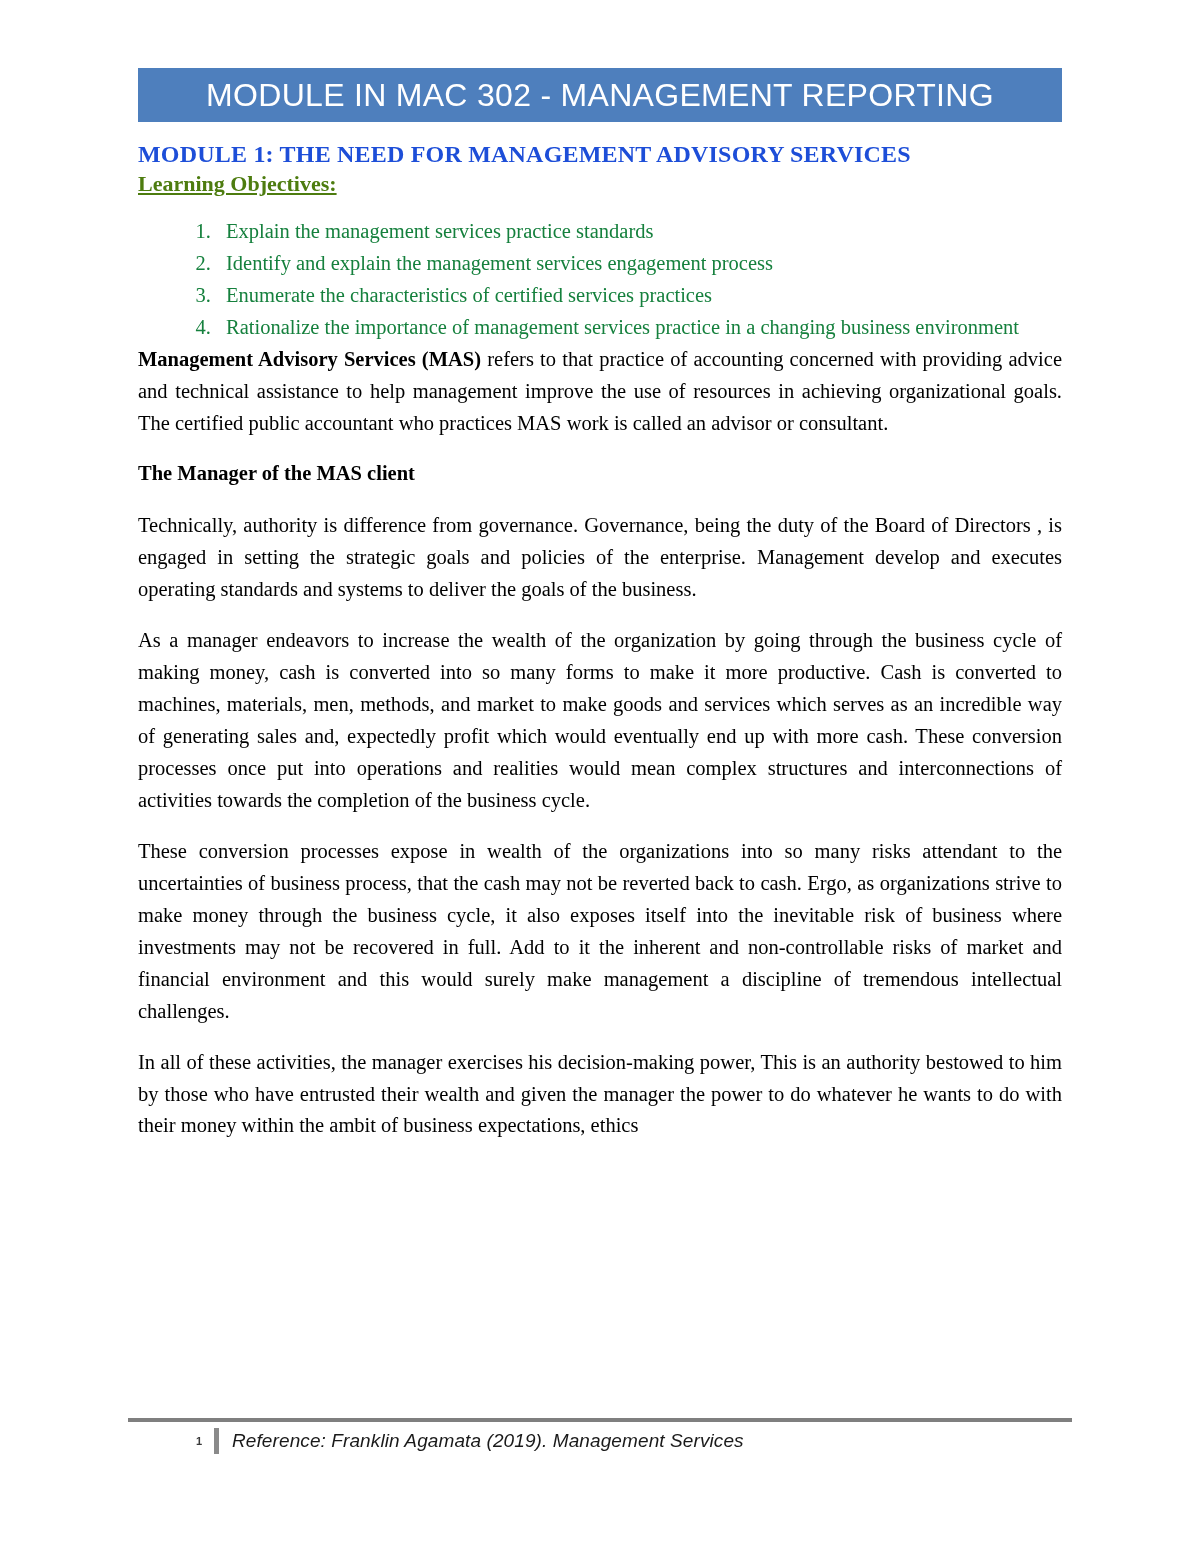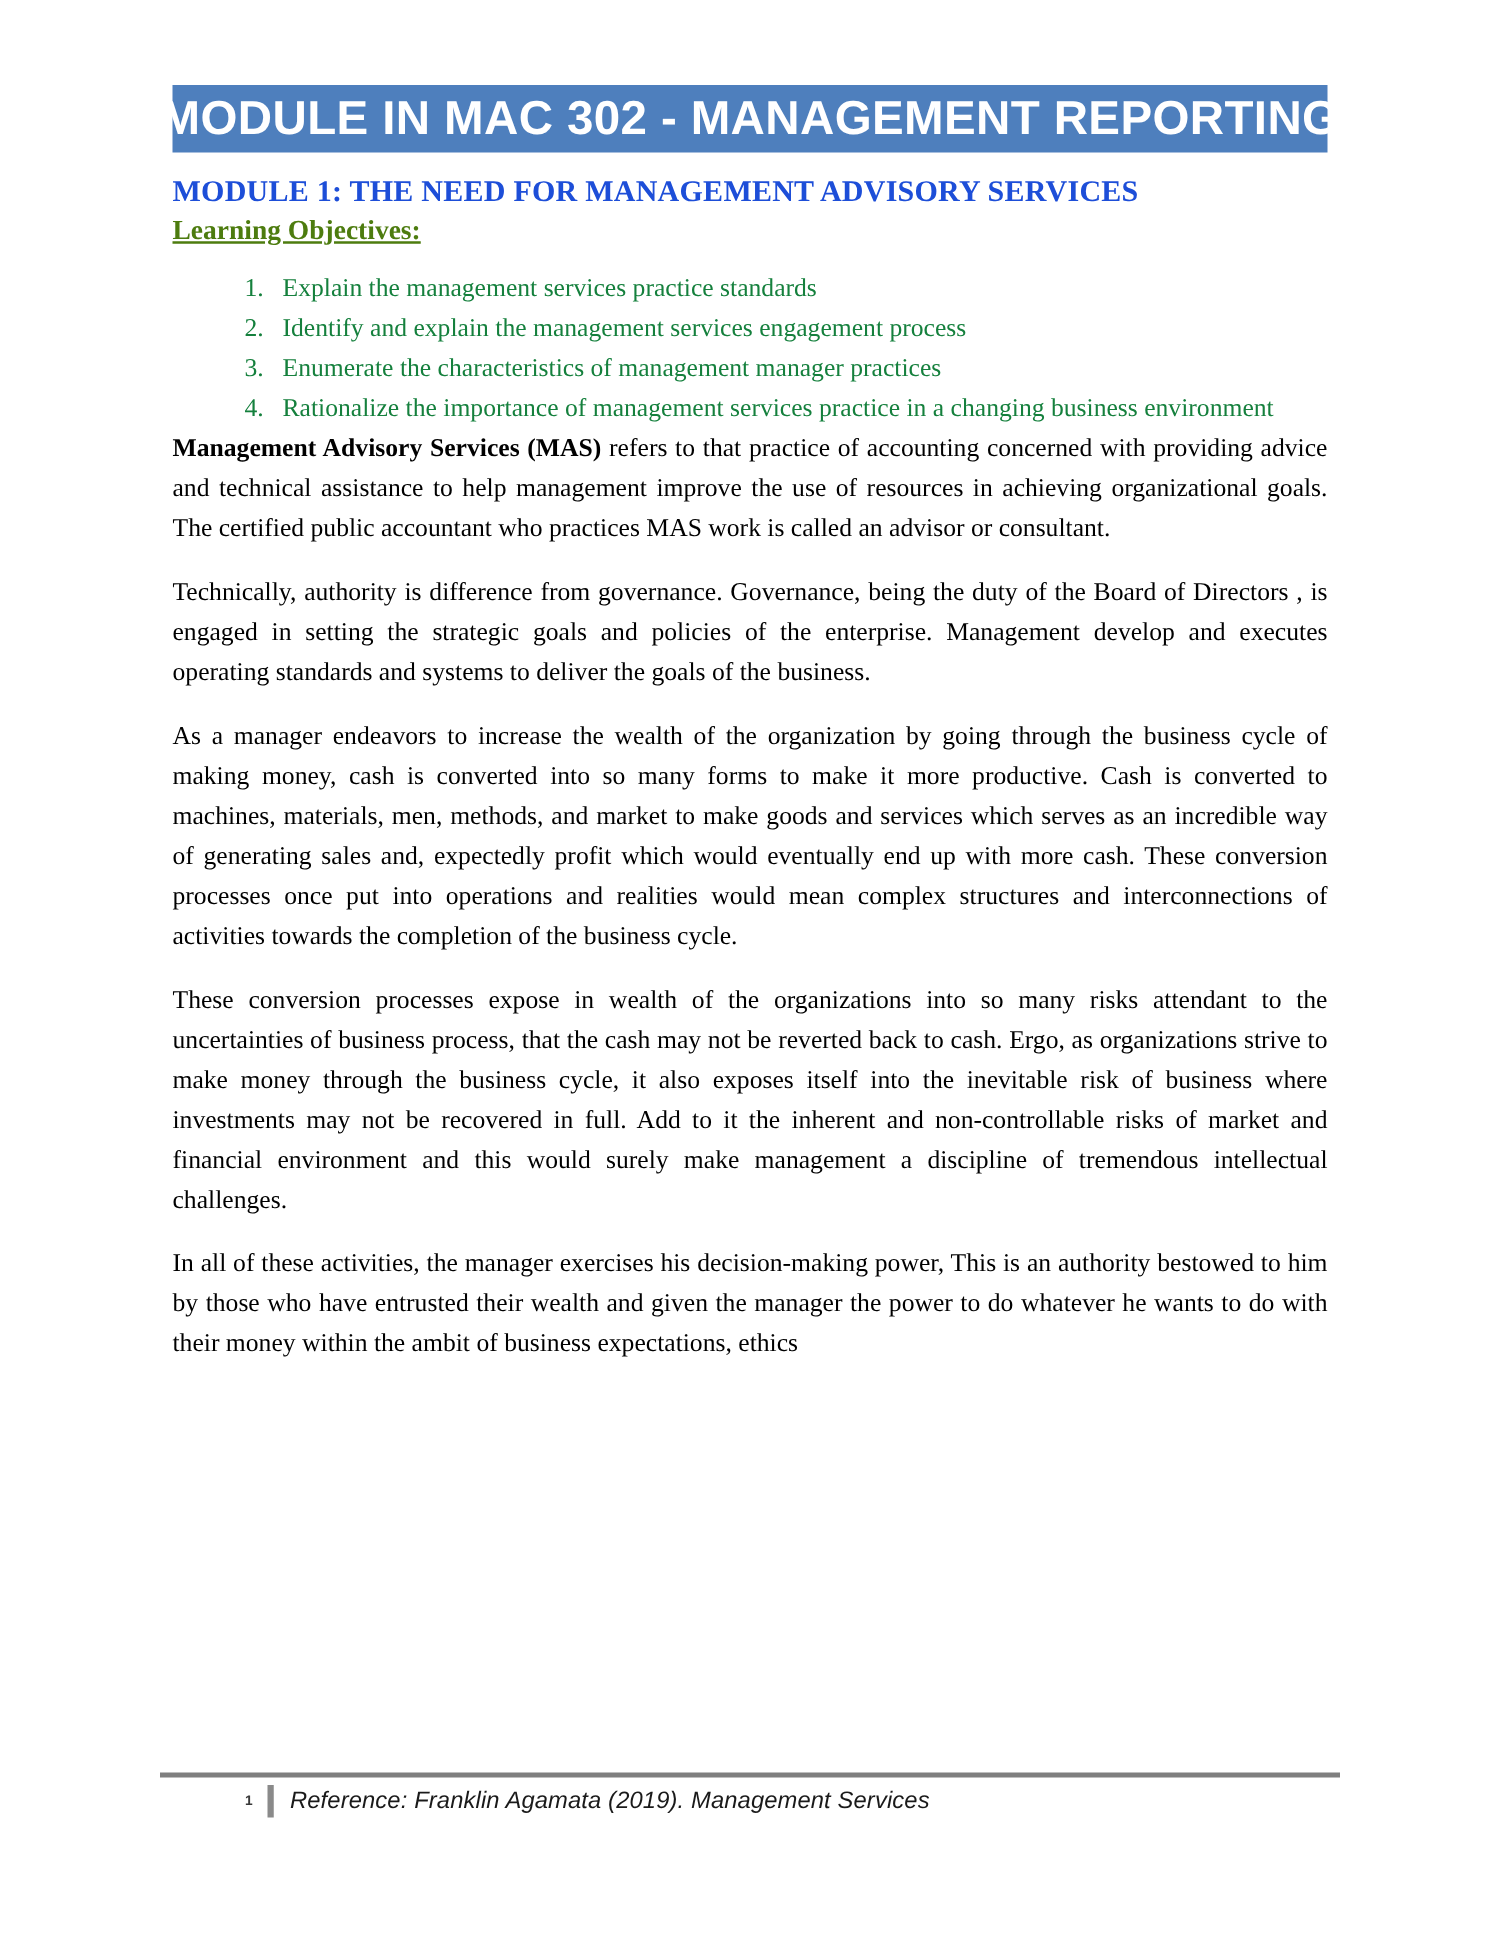--- a/index.html
+++ b/index.html
@@ -37,22 +37,22 @@
     width: 924px;
     height: 54px;
     display: flex;
     align-items: center;
     justify-content: center;
     margin-bottom: 19px;
   }
   .title-banner-text {
     color: #ffffff;
     font-family: "Liberation Sans", "DejaVu Sans", sans-serif;
-    font-weight: bold;
-    font-size: 38px;
+    font-weight: normal;
+    font-size: 32px;
     letter-spacing: 0.3px;
     white-space: nowrap;
   }
 
   
   .module-heading {
     color: #1d4ed8;
     font-family: "Liberation Serif", "DejaVu Serif", serif;
     font-weight: bold;
     font-size: 24px;
@@ -158,26 +158,27 @@
       <span class="title-banner-text">MODULE IN MAC 302 - MANAGEMENT REPORTING</span>
     </div>
 
     <div class="module-heading">MODULE 1: THE NEED FOR MANAGEMENT ADVISORY SERVICES</div>
 
     <div class="lo-heading">Learning Objectives:</div>
 
     <ol class="objectives">
       <li>Explain the management services practice standards</li>
       <li>Identify and explain the management services engagement process</li>
-      <li>Enumerate the characteristics of management manager practices</li>
+      <li>Enumerate the characteristics of certified services practices</li>
       <li>Rationalize the importance of management services practice in a changing business environment</li>
     </ol>
 
     <p class="body first-body"><span class="b">Management Advisory Services (MAS)</span><span> refers to that practice of accounting concerned with providing advice and technical assistance to help management improve the use of resources in achieving organizational goals. The certified public accountant who practices MAS work is called an advisor or consultant.</span></p>
 
+    <p class="sub-heading">The Manager of the MAS client</p>
 
 
     <p class="body">Technically, authority is difference from governance. Governance, being the duty of the Board of Directors , is engaged in setting the strategic goals and policies of the enterprise. Management develop and executes operating standards and systems to deliver the goals of the business.</p>
 
     <p class="body">As a manager endeavors to increase the wealth of the organization by going through the business cycle of making money, cash is converted into so many forms to make it more productive. Cash is converted to machines, materials, men, methods, and market to make goods and services which serves as an incredible way of generating sales and, expectedly profit which would eventually end up with more cash.  These conversion processes once put into operations and realities would mean complex structures and interconnections of activities towards the completion of the business cycle.</p>
 
     <p class="body">These conversion processes expose in wealth of the organizations into so many risks attendant to the uncertainties of business process, that the cash may not be reverted back to cash. Ergo, as organizations strive to make money through the business cycle, it also exposes itself into the inevitable risk of business where investments may not be recovered in full. Add to it the inherent and non-controllable risks of market and financial environment and this would surely make management a discipline of tremendous intellectual challenges.</p>
 
     <p class="body">In all of these activities, the manager exercises his decision-making power, This is an authority bestowed to him by those who have entrusted their wealth and given the manager the power  to do whatever he wants to do with their money within the ambit of business expectations, ethics</p>
 

